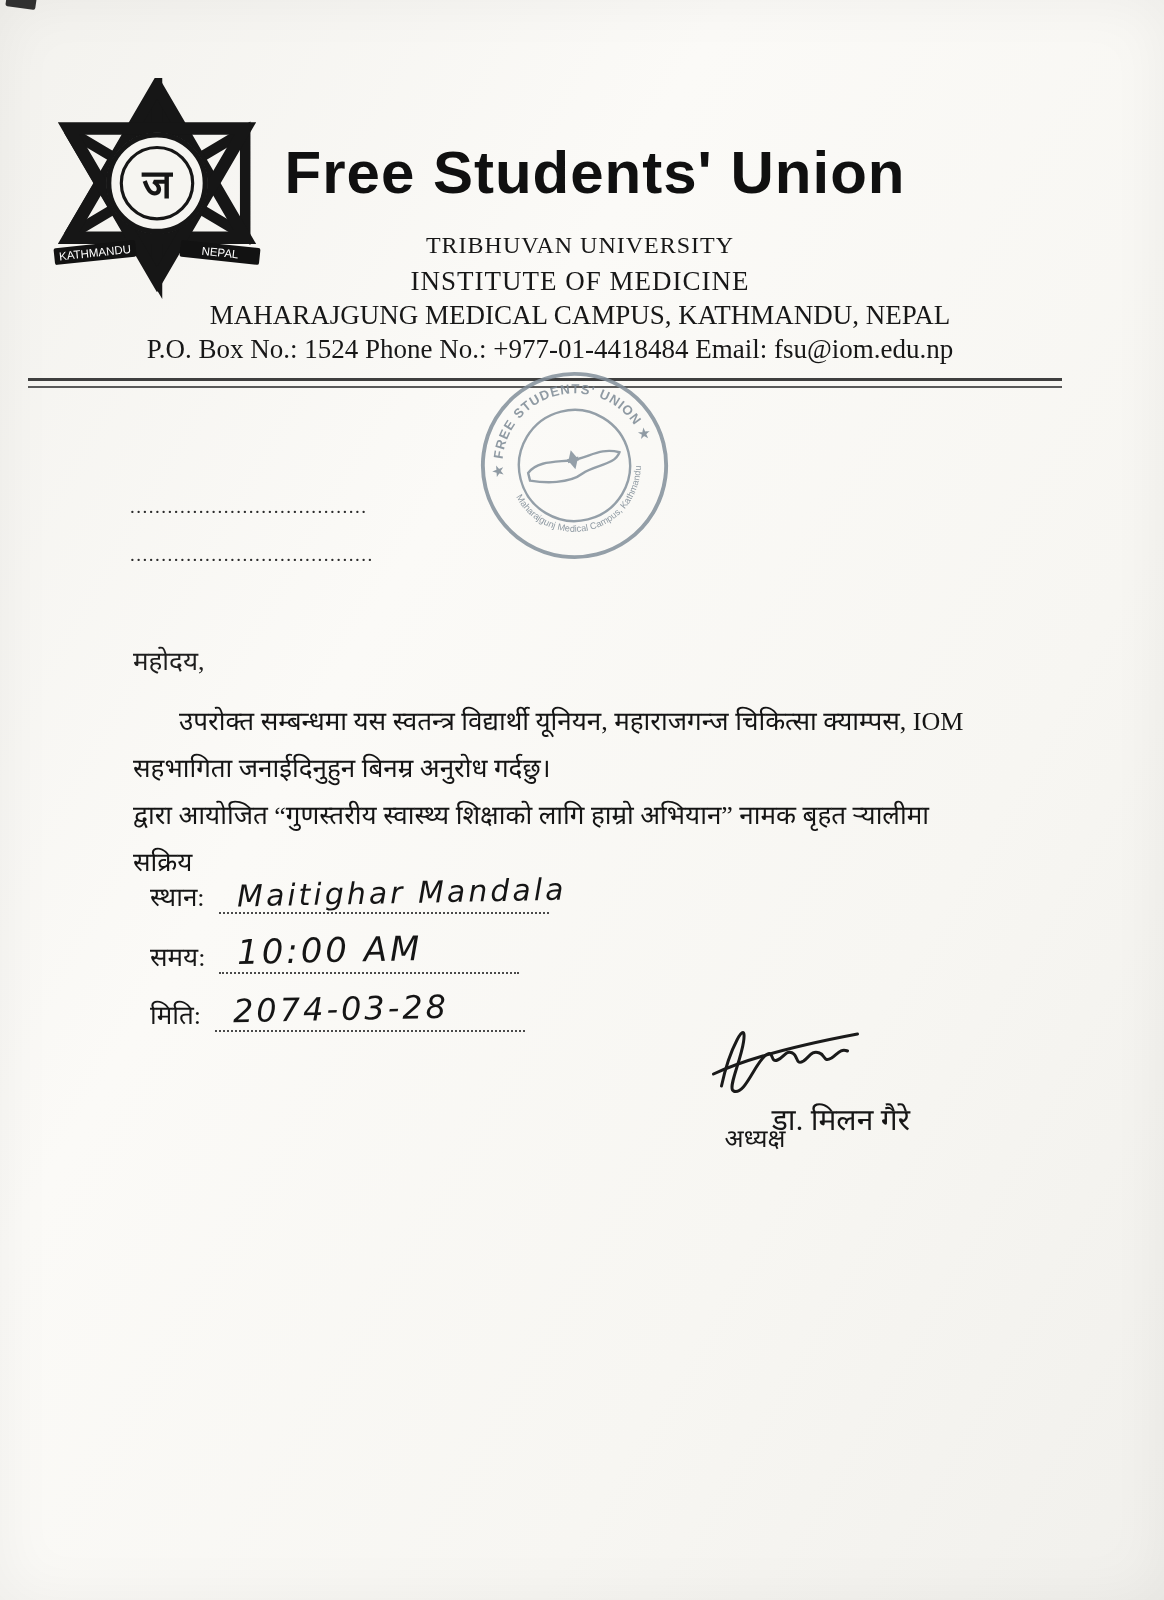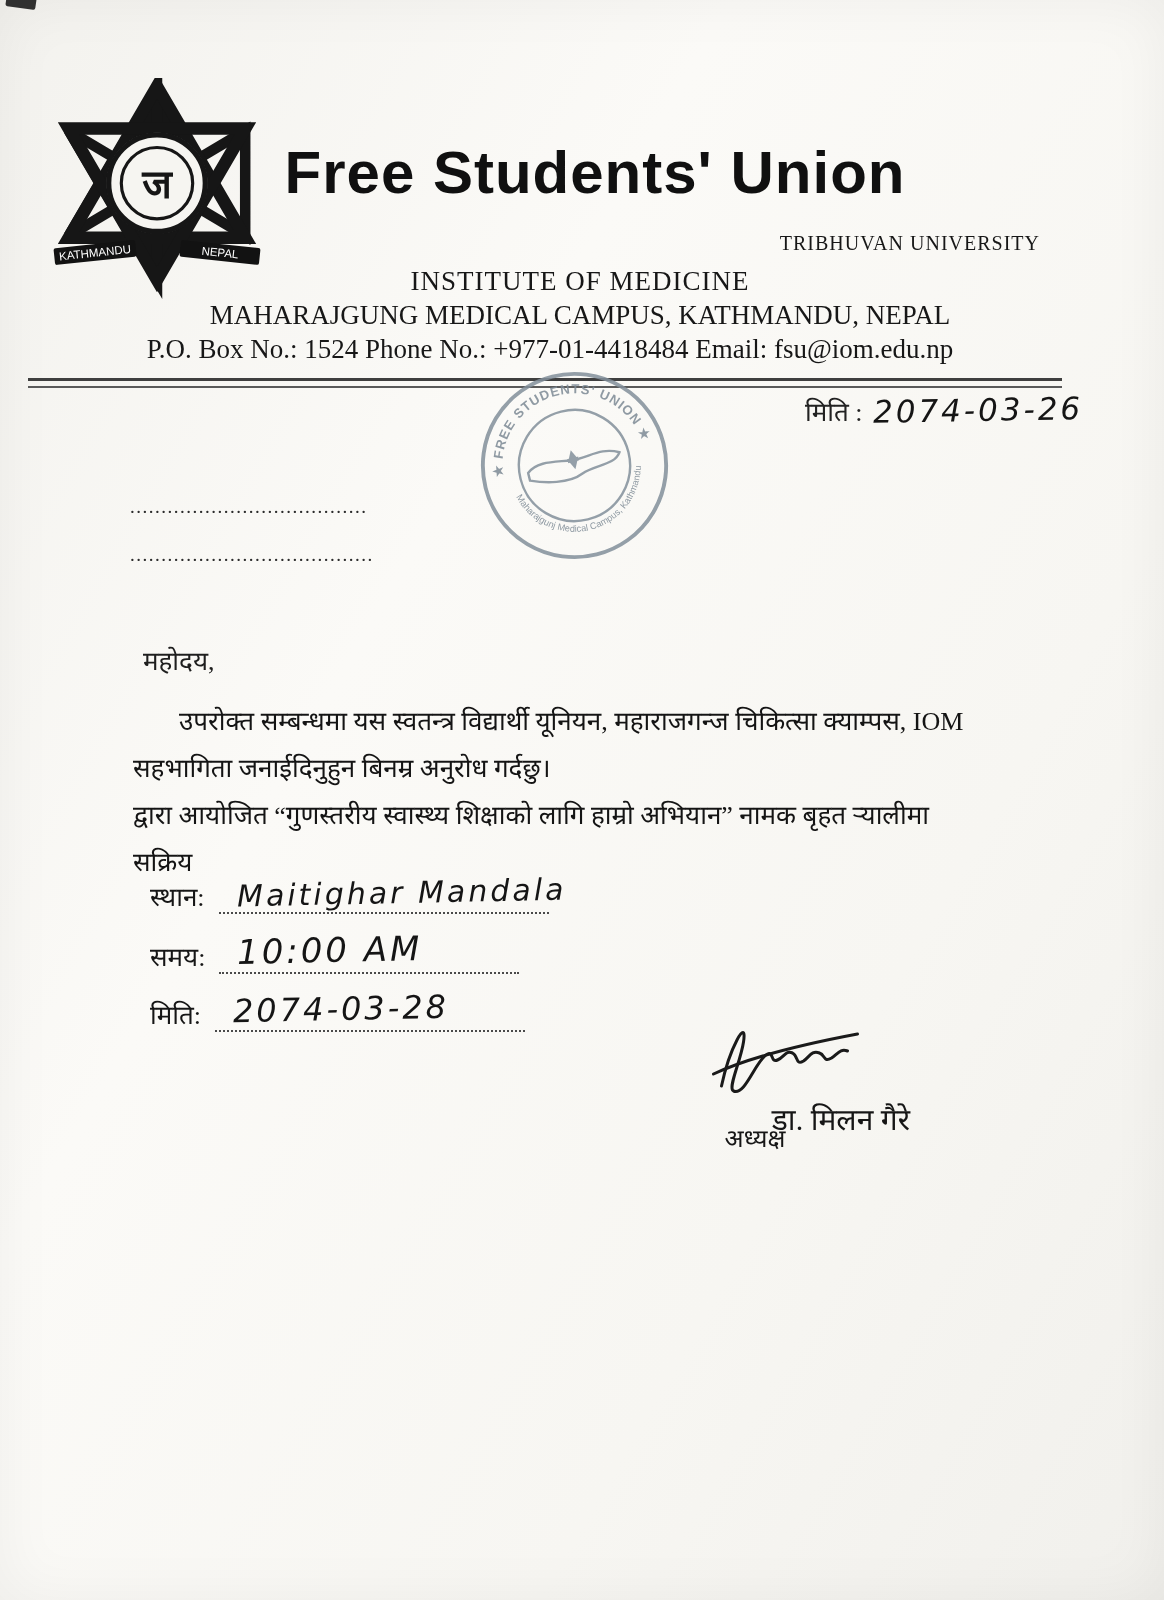--- a/index.html
+++ b/index.html
@@ -22,21 +22,21 @@
   }
   
   .logo{position:absolute;left:52px;top:78px;width:210px;height:225px;}
   .org-title{
     position:absolute;left:215px;top:138px;width:760px;
     font-family:"Liberation Sans", sans-serif;
     font-weight:bold;font-size:60px;letter-spacing:1px;color:#101010;
     text-align:center;white-space:nowrap;
   }
   .hdr-line{position:absolute;left:120px;width:920px;text-align:center;color:#171717;}
-  .hdr-univ{top:232px;font-size:20px;letter-spacing:1px;text-align:right;}
+  .hdr-univ{top:232px;font-size:24px;letter-spacing:1px;}
   .hdr-inst{top:266px;font-size:27px;letter-spacing:1px;}
   .hdr-campus{top:300px;font-size:27px;}
   .hdr-contact{top:334px;font-size:27px;left:30px;width:1040px;}
   .rule{
     position:absolute;left:28px;top:378px;width:1034px;height:5px;
     border-top:3px solid #3f3f3f;border-bottom:2px solid #5a5a5a;
   }
   
   .date-line{position:absolute;left:805px;top:392px;width:320px;white-space:nowrap;}
   .date-label{font-size:26px;color:#222;}
@@ -48,21 +48,21 @@
   
   .stamp{position:absolute;left:477px;top:368px;width:195px;height:195px;opacity:.85;transform:rotate(-14deg);}
   
   .addr-line{position:absolute;left:130px;font-size:19px;letter-spacing:1.5px;color:#2c2c2c;white-space:nowrap;}
   .addr-1{top:496px;}
   .addr-2{top:544px;}
   
   .subject{position:absolute;left:120px;top:582px;width:760px;text-align:center;
     font-size:26px;font-weight:500;color:#141414;
     font-family:"Liberation Serif", serif;}
-  .salutation{position:absolute;left:143px;top:642px;font-size:26px;}
+  .salutation{position:absolute;left:133px;top:642px;font-size:26px;}
   .body-par{
     position:absolute;left:133px;top:698px;width:840px;
     font-size:26px;line-height:47px;color:#141414;
   }
   .body-par .ln{display:block;}
   .body-par .ln-0{text-indent:46px;}
   
   .detail-row{position:absolute;left:133px;white-space:nowrap;margin-left:17px;}
   .detail-1{top:872px;}
   .detail-2{top:932px;}
@@ -119,24 +119,20 @@
     </svg>
   </div>
 
   <div class="org-title">Free Students' Union</div>
   <div class="hdr-line hdr-univ">TRIBHUVAN UNIVERSITY</div>
   <div class="hdr-line hdr-campus">MAHARAJGUNG MEDICAL CAMPUS, KATHMANDU, NEPAL</div>
   <div class="hdr-line hdr-inst">INSTITUTE OF MEDICINE</div>
   <div class="hdr-line hdr-contact">P.O. Box No.: 1524 Phone No.: +977-01-4418484 Email: fsu@iom.edu.np</div>
   <div class="rule"></div>
 
-  <div class="date-line">
-    <span class="date-label devn">मिति :</span>
-    <span class="handwriting date-value">2074-03-26</span>
-  </div>
 
   <div class="stamp">
     <svg viewBox="0 0 200 200" width="195" height="195">
       <defs>
         <path id="stampTop" d="M 26,100 A 74,74 0 0 1 174,100" fill="none"></path>
         <path id="stampBottom" d="M 32,100 A 68,68 0 0 0 168,100" fill="none"></path>
       </defs>
       <circle cx="100" cy="100" r="94" fill="none" stroke="#83909b" stroke-width="4"></circle>
       <circle cx="100" cy="100" r="57" fill="none" stroke="#83909b" stroke-width="2.5"></circle>
       <text font-size="13.5" font-weight="bold" fill="#7d8a95" letter-spacing="1">

